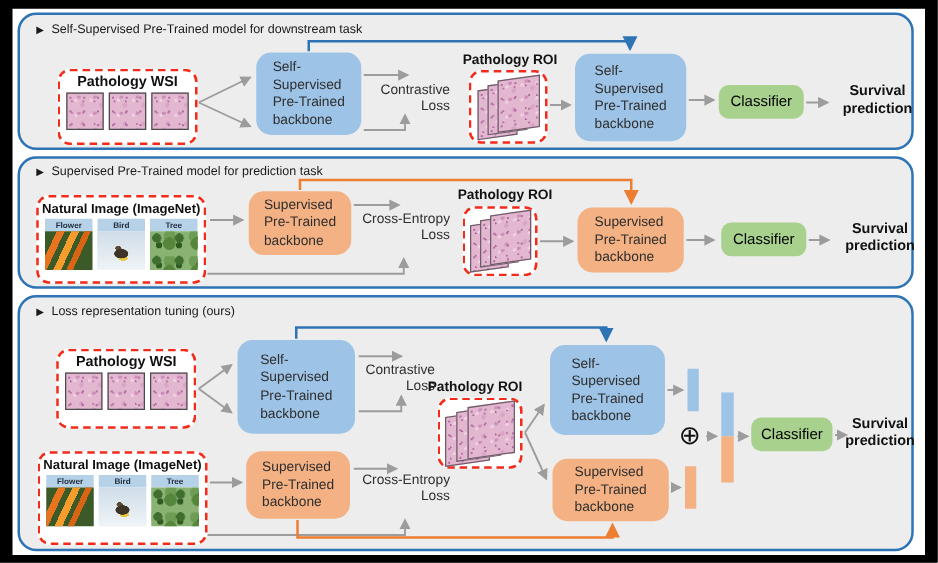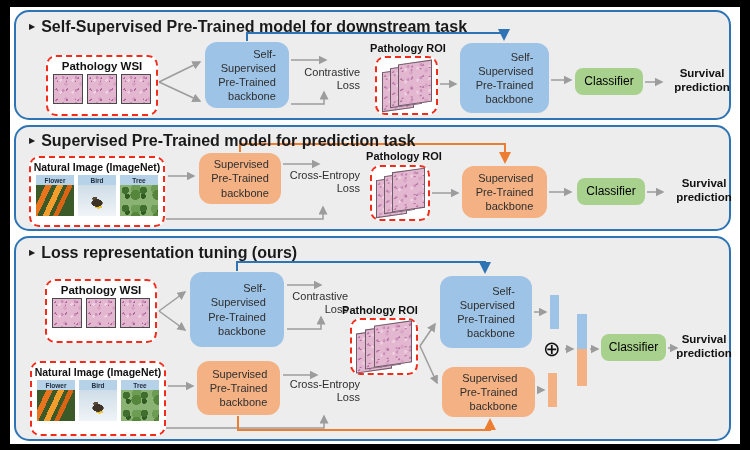--- a/index.html
+++ b/index.html
@@ -7,21 +7,21 @@
          font-family:"Liberation Sans",sans-serif;}
   .canvas{position:absolute;left:10px;top:7px;width:730px;height:437px;background:#fff;}
 
   .panel{position:absolute;background:#EDEDED;border:2.5px solid #2E74B5;border-radius:15px;box-sizing:border-box;}
   .p1{left:4px;top:3px;width:717px;height:110px;}
   .p2{left:4px;top:118px;width:717px;height:106px;}
   .p3{left:4px;top:229px;width:717px;height:205px;}
 
   .title-row{position:absolute;left:13px;top:6px;display:flex;align-items:center;gap:6px;color:#1a1a1a;}
   .tri{font-size:8px;line-height:1;color:#1a1a1a;}
-  .ptitle{font-size:16px;font-weight:bold;white-space:nowrap;}
+  .ptitle{font-size:10px;font-weight:normal;white-space:nowrap;}
 
   .dashed-box{position:absolute;background:#fff;border:2.5px dashed #F32B1B;border-radius:10px;box-sizing:border-box;
               display:flex;flex-direction:column;align-items:center;}
   .dlabel{font-weight:bold;font-size:11.5px;color:#111;margin-top:3px;white-space:nowrap;}
   .dlabel.sm{font-size:10.5px;}
 
   .sq-row{display:flex;gap:4px;margin-top:2px;}
   .hist-sq{width:30px;height:30px;border:1.5px solid #4a4a4a;box-sizing:border-box;}
   .histo{background-color:#e3b7d0;background-image:
       radial-gradient(circle at 20% 30%, #b06aa0 0 8%, transparent 9%),
@@ -47,21 +47,21 @@
       radial-gradient(circle at 30% 30%, #3f6e2e 0 20%, transparent 21%),
       radial-gradient(circle at 70% 45%, #55863c 0 25%, transparent 26%),
       radial-gradient(circle at 45% 70%, #2f5a22 0 18%, transparent 19%),
       radial-gradient(circle at 80% 20%, #6d9c55 0 22%, transparent 23%);
       background-size:18px 18px,22px 22px,16px 16px,20px 20px;}
 
   .roi-box{position:absolute;background:#fff;border:2.5px dashed #F32B1B;border-radius:10px;box-sizing:border-box;}
   .sheet{position:absolute;border:1px solid #6d5b68;transform:skewY(-8deg);}
 
   .bbox{position:absolute;border-radius:12px;display:flex;align-items:center;justify-content:center;
-        text-align:right;font-size:11px;line-height:1.28;color:#2f2f2f;box-sizing:border-box;}
+        text-align:left;font-size:11px;line-height:1.28;color:#2f2f2f;box-sizing:border-box;}
   .blue{background:#9DC3E6;}
   .orange{background:#F4B183;}
   .green{background:#A9D18E;border-radius:8px;font-size:12px;color:#000000;}
 
   .loss{position:absolute;text-align:right;font-size:11px;line-height:1.18;color:#2f2f2f;}
   .blabel{position:absolute;text-align:center;font-weight:bold;color:#111;font-size:11px;white-space:nowrap;}
   .outcome{position:absolute;text-align:center;font-weight:bold;color:#111;font-size:11.5px;line-height:1.25;}
   .pre{white-space:pre-line;}
 
   .vbar{position:absolute;}

